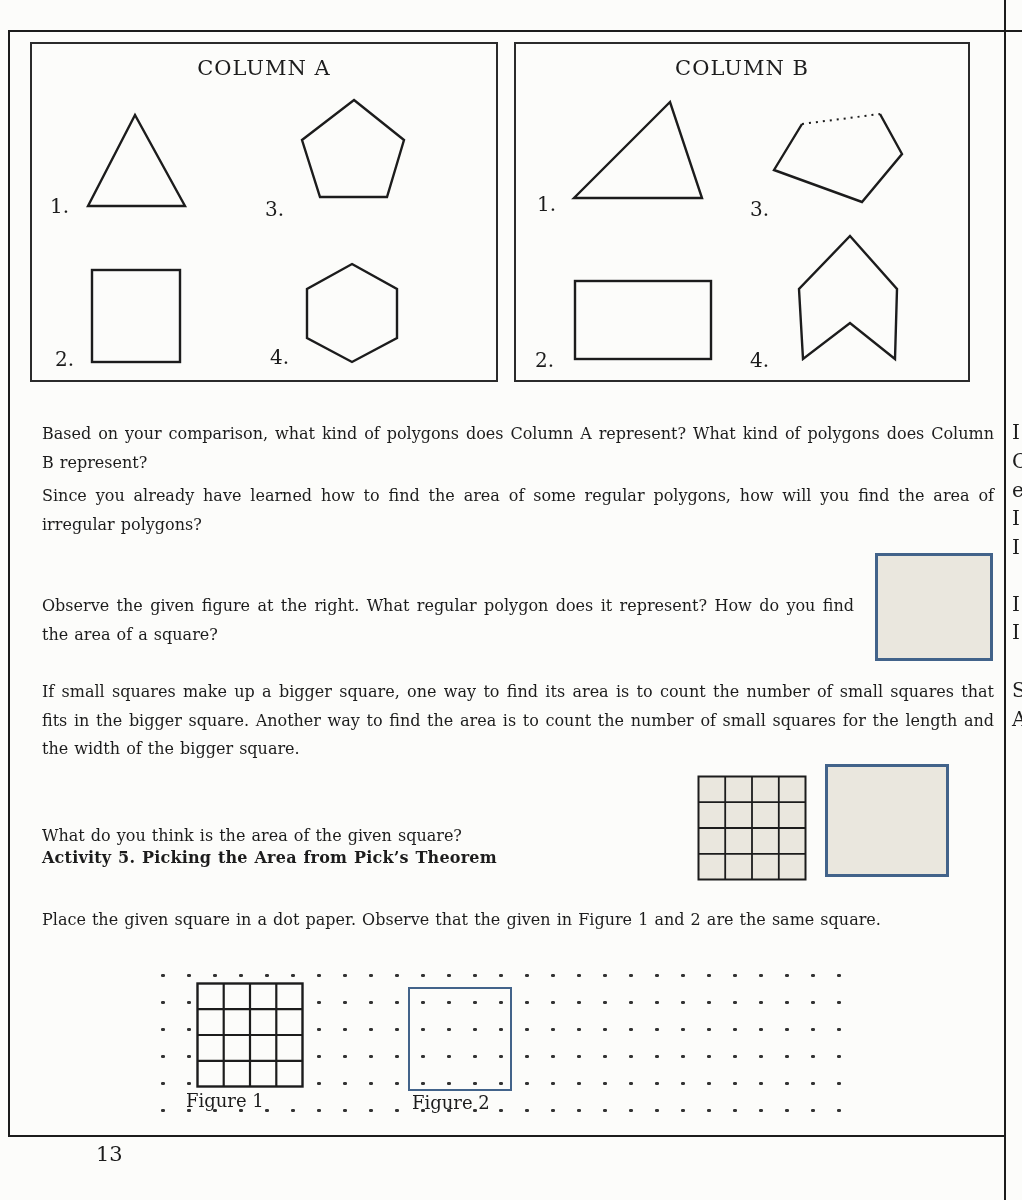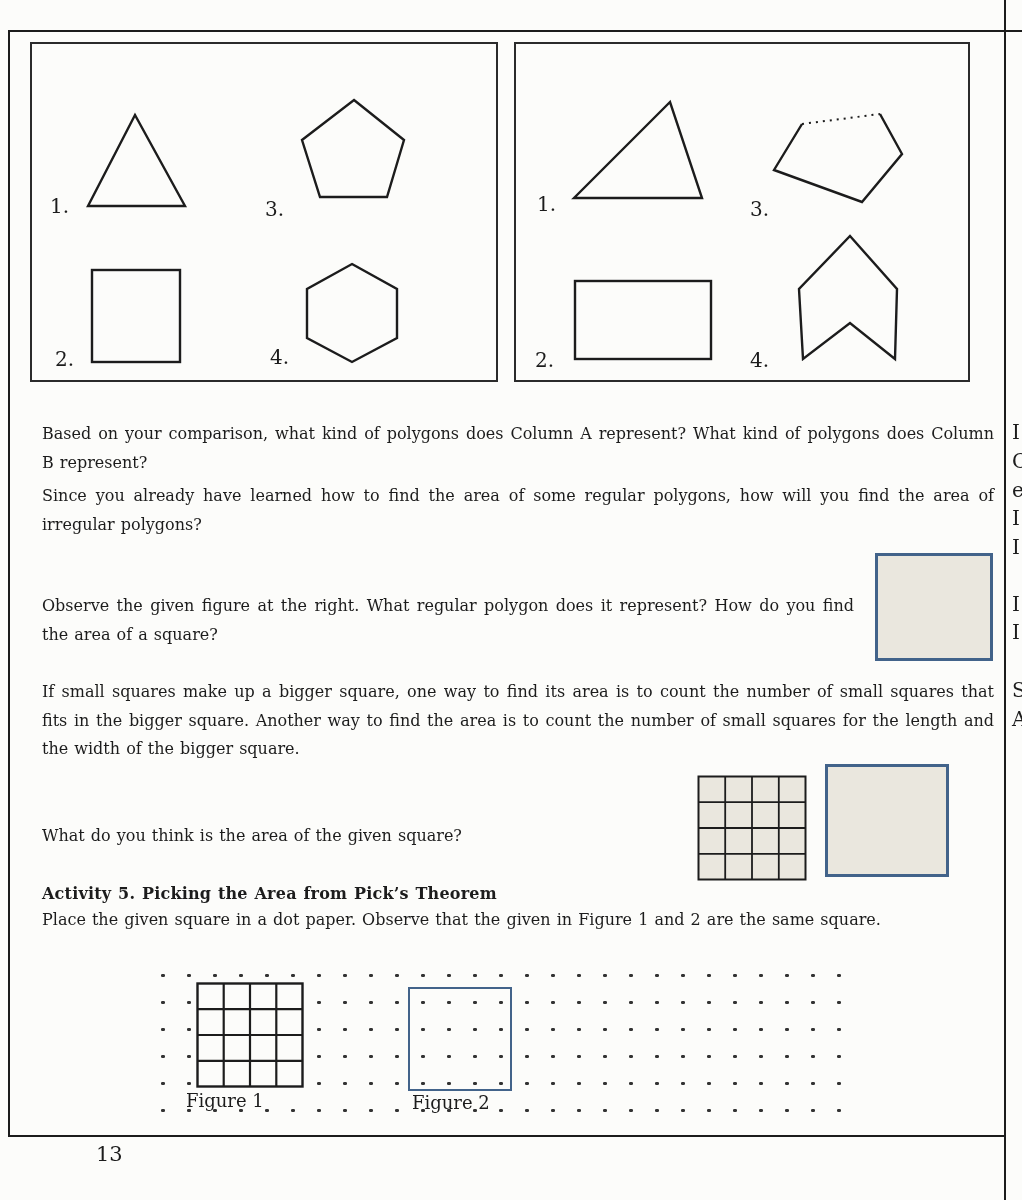--- a/index.html
+++ b/index.html
@@ -81,20 +81,21 @@
 <body>
 
 <div class="page">
 
   <div class="rule rule-top"></div>
   <div class="rule rule-left"></div>
   <div class="rule rule-right"></div>
   <div class="rule rule-bottom"></div>
 
   <div class="col-box box-a">
+    <div class="col-title">COLUMN A</div>
 
     <span class="shape-num" style="left:18px;top:150px">1.</span>
     <svg class="shape" style="left:52px;top:64px" width="105" height="102" viewBox="0 0 105 102">
       <polygon points="51,7 4,98 101,98"></polygon>
     </svg>
 
     <span class="shape-num" style="left:233px;top:153px">3.</span>
     <svg class="shape" style="left:264px;top:52px" width="112" height="106" viewBox="0 0 112 106">
       <polygon points="58,4 108,44 91,101 24,101 6,44"></polygon>
     </svg>
@@ -104,20 +105,21 @@
       <rect x="2" y="2" width="88" height="92"></rect>
     </svg>
 
     <span class="shape-num" style="left:238px;top:301px">4.</span>
     <svg class="shape" style="left:270px;top:216px" width="100" height="106" viewBox="0 0 100 106">
       <polygon points="50,4 95,29 95,78 50,102 5,78 5,29"></polygon>
     </svg>
   </div>
 
   <div class="col-box box-b">
+    <div class="col-title">COLUMN B</div>
 
     <span class="shape-num" style="left:21px;top:148px">1.</span>
     <svg class="shape" style="left:48px;top:52px" width="142" height="106" viewBox="0 0 142 106">
       <polygon points="106,6 10,102 138,102"></polygon>
     </svg>
 
     <span class="shape-num" style="left:234px;top:153px">3.</span>
     <svg class="shape" style="left:252px;top:60px" width="138" height="100" viewBox="0 0 138 100">
       <path d="M 112,10 L 134,50 L 94,98 L 6,66 L 34,20"></path>
       <line class="dashed" x1="34" y1="20" x2="112" y2="10"></line>
@@ -137,21 +139,21 @@
   <p class="para" style="left:42px;top:420px;width:952px">Based on your comparison, what kind of polygons does Column A represent? What kind of polygons does Column B represent?</p>
 
   <p class="para" style="left:42px;top:482px;width:952px">Since you already have learned how to find the area of some regular polygons, how will you find the area of irregular polygons?</p>
 
   <p class="para" style="left:42px;top:592px;width:812px">Observe the given figure at the right. What regular polygon does it represent? How do you find the area of a square?</p>
 
   <p class="para" style="left:42px;top:678px;width:952px">If small squares make up a bigger square, one way to find its area is to count the number of small squares that fits in the bigger square. Another way to find the area is to count the number of small squares for the length and the width of the bigger square.</p>
 
   <p class="para" style="left:42px;top:822px;width:630px">What do you think is the area of the given square?</p>
 
-  <p class="para activity-heading" style="left:42px;top:880px;width:952px">Activity 5. Picking the Area from Pick’s Theorem</p>
+  <p class="para activity-heading" style="left:42px;top:844px;width:952px">Activity 5. Picking the Area from Pick’s Theorem</p>
 
   <p class="para" style="left:42px;top:906px;width:952px">Place the given square in a dot paper. Observe that the given in Figure 1 and 2 are the same square.</p>
 
   <div class="square-fig" id="square-fig-1"></div>
 
   <svg class="grid-svg" id="grid-fig" width="110" height="106" viewBox="0 0 110 106">
     <rect class="bg" x="1.5" y="1.5" width="107" height="103"></rect>
     <line x1="28.2" y1="1.5" x2="28.2" y2="104.5"></line>
     <line x1="55" y1="1.5" x2="55" y2="104.5"></line>
     <line x1="81.8" y1="1.5" x2="81.8" y2="104.5"></line>

